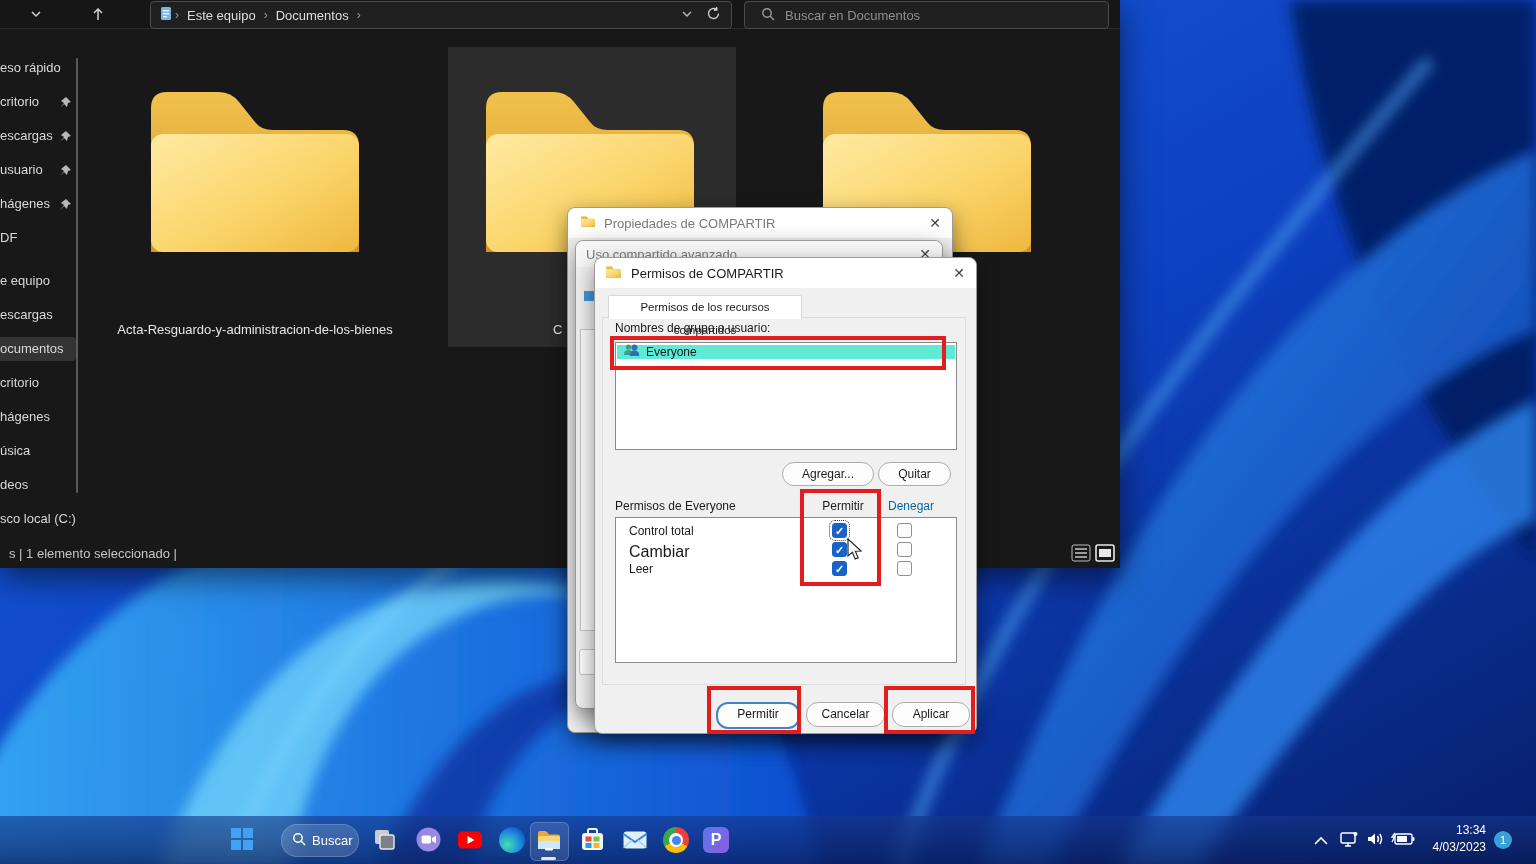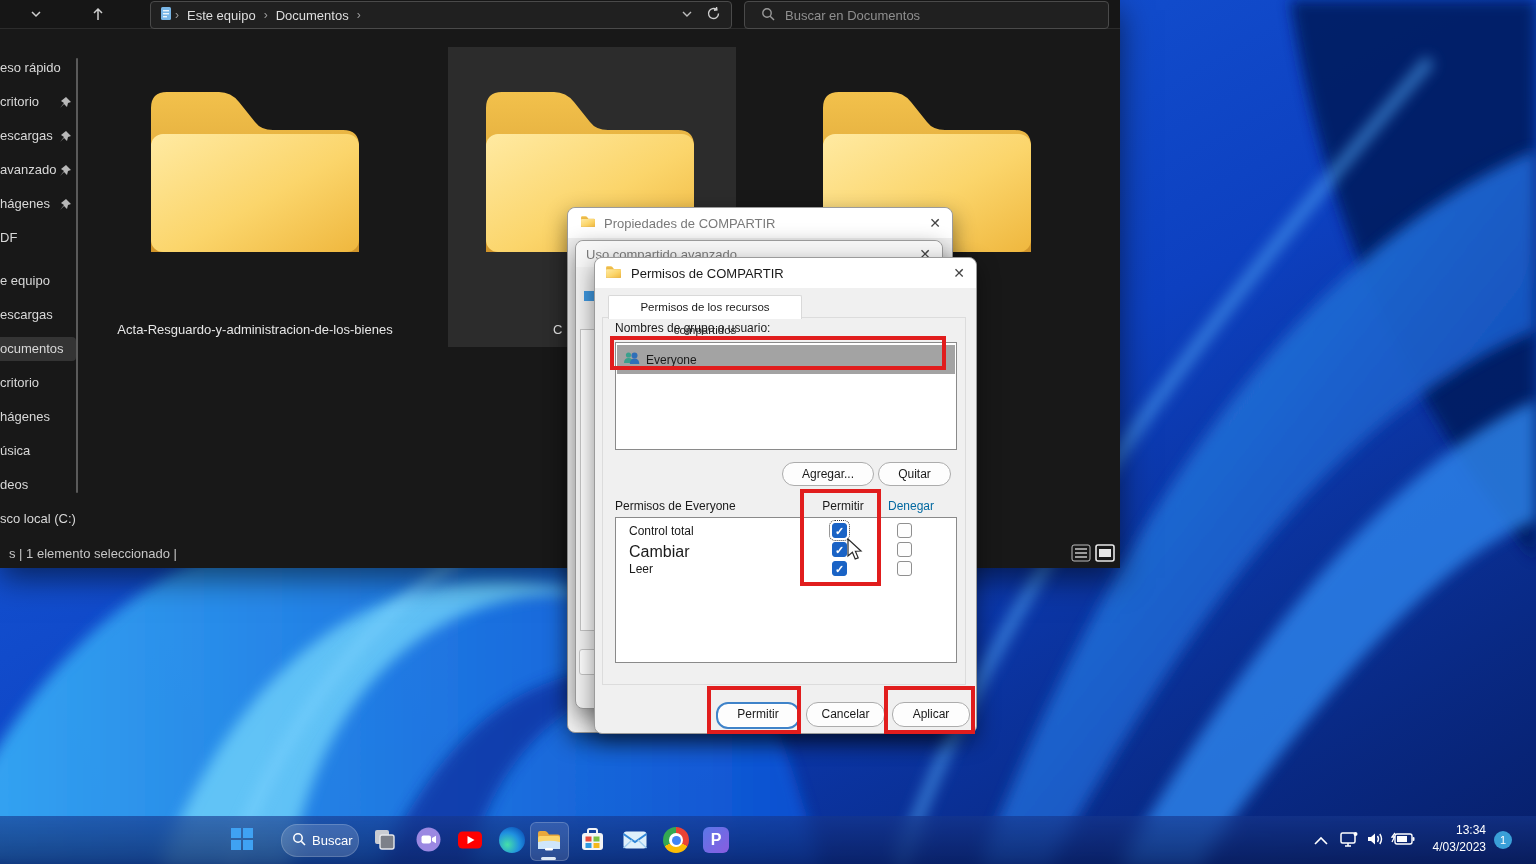--- a/index.html
+++ b/index.html
@@ -173,21 +173,21 @@
       <span>Buscar en Documentos</span>
     </div>
 
     <div class="abs sb-item" style="top:56px"><span class="sb-bg"></span><span class="sb-label">eso rápido</span></div>
     <div class="abs sb-item" style="top:90px"><span class="sb-bg"></span><span class="sb-label">critorio</span><span class="pin shown"><svg width="14" height="14" viewBox="0 0 14 14">
             <path d="M8,1 L13,6 L10,7 L9,11 L6,8 L2,12 L6,7 L3,5 Z" fill="#b8b8b8"></path>
           </svg></span></div>
     <div class="abs sb-item" style="top:124px"><span class="sb-bg"></span><span class="sb-label">escargas</span><span class="pin shown"><svg width="14" height="14" viewBox="0 0 14 14">
             <path d="M8,1 L13,6 L10,7 L9,11 L6,8 L2,12 L6,7 L3,5 Z" fill="#b8b8b8"></path>
           </svg></span></div>
-    <div class="abs sb-item" style="top:158px"><span class="sb-bg"></span><span class="sb-label">avanzado</span><span class="pin shown"><svg width="14" height="14" viewBox="0 0 14 14">
+    <div class="abs sb-item" style="top:158px"><span class="sb-bg"></span><span class="sb-label">usuario</span><span class="pin shown"><svg width="14" height="14" viewBox="0 0 14 14">
             <path d="M8,1 L13,6 L10,7 L9,11 L6,8 L2,12 L6,7 L3,5 Z" fill="#b8b8b8"></path>
           </svg></span></div>
     <div class="abs sb-item" style="top:192px"><span class="sb-bg"></span><span class="sb-label">hágenes</span><span class="pin shown"><svg width="14" height="14" viewBox="0 0 14 14">
             <path d="M8,1 L13,6 L10,7 L9,11 L6,8 L2,12 L6,7 L3,5 Z" fill="#b8b8b8"></path>
           </svg></span></div>
     <div class="abs sb-item" style="top:226px"><span class="sb-bg"></span><span class="sb-label">DF</span></div>
     <div class="abs sb-item" style="top:269px"><span class="sb-bg"></span><span class="sb-label">e equipo</span></div>
     <div class="abs sb-item" style="top:303px"><span class="sb-bg"></span><span class="sb-label">escargas</span></div>
     <div class="abs sb-item selected" style="top:337px"><span class="sb-bg"></span><span class="sb-label">ocumentos</span></div>
     <div class="abs sb-item" style="top:371px"><span class="sb-bg"></span><span class="sb-label">critorio</span></div>
@@ -265,21 +265,21 @@
           </svg></span>
       <span style="margin-left:9px">Permisos de COMPARTIR</span>
       <span class="dlg-x">✕</span>
     </div>
 
     <div class="abs tab" style="left:13px;top:37px;width:192px;height:23px;line-height:23px;z-index:2">Permisos de los recursos compartidos</div>
     <div class="abs tabpanel" style="left:7px;top:59px;width:362px;height:366px"></div>
 
     <div class="abs" style="left:20px;top:63px;font-size:12px;color:#1a1a1a">Nombres de grupo o usuario:</div>
     <div class="abs listbox" style="left:20px;top:84px;width:340px;height:106px">
-      <div style="margin:2px 1px;height:29px;background:#a3a3a3;display:flex;align-items:center">
+      <div style="margin:2px 1px;height:14px;background:#5eead4;display:flex;align-items:center">
         <span style="margin-left:6px">
           <svg width="18" height="14" viewBox="0 0 18 14">
             <circle cx="5.5" cy="4" r="2.6" fill="#3aa08d"></circle>
               <path d="M1,12 q0,-5 4.5,-5 q4.5,0 4.5,5 Z" fill="#3aa08d"></path>
             <circle cx="11.5" cy="4.6" r="3" fill="#2f6fb8"></circle>
               <path d="M6.8,13 q0,-5.6 4.7,-5.6 q4.8,0 4.8,5.6 Z" fill="#2f6fb8"></path>
           </svg>
         </span>
         <span style="margin-left:5px;font-size:12px;color:#1a1a1a">Everyone</span>
       </div>

